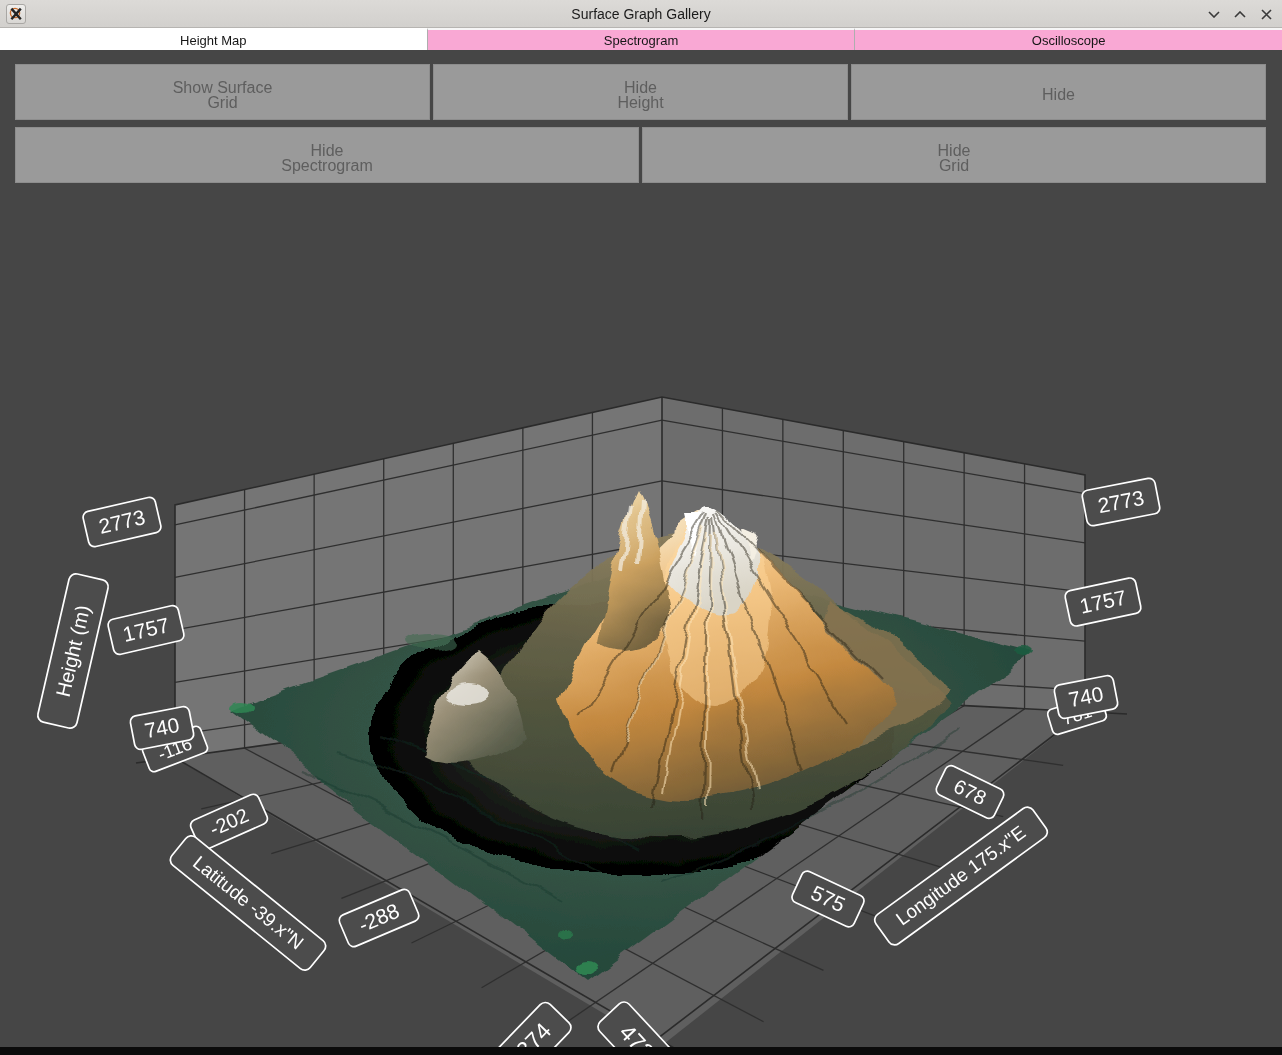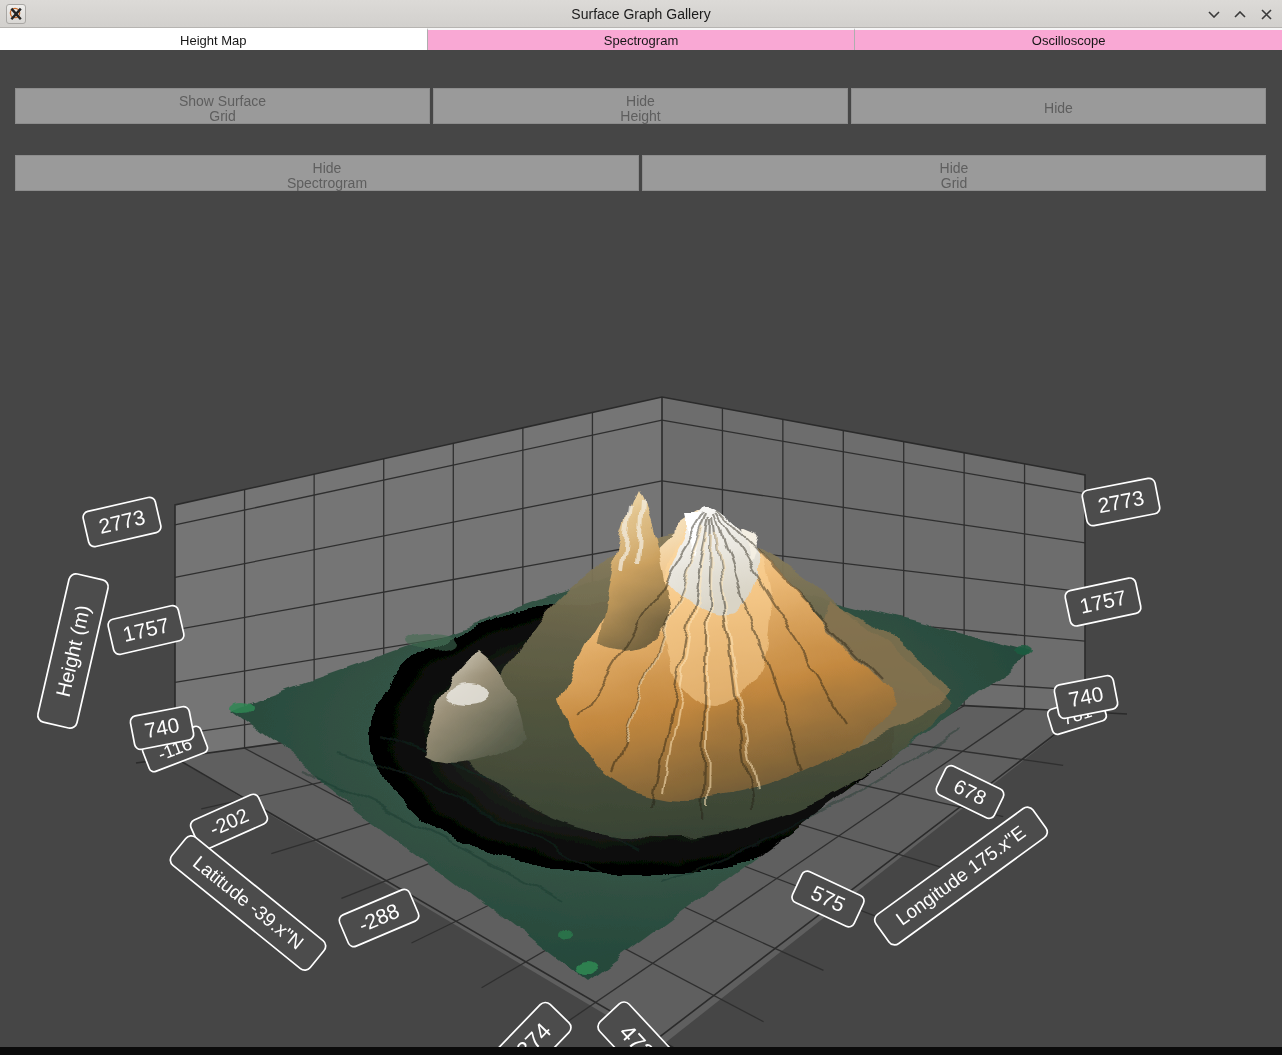--- a/index.html
+++ b/index.html
@@ -41,25 +41,25 @@
   }
   .tab:first-child { border-left:none; }
   .tab.active { background:#ffffff; border-top:2px solid #ffffff; }
 
   
   .toolbar {
     position:absolute; left:0; top:64px; width:1282px; z-index:4;
     display:flex; flex-wrap:wrap; gap:7px 3px; padding:0 16px 0 15px;
   }
   .tbtn {
-    flex:1 1 30%; height:36px;
+    flex:1 1 30%; height:56px;
     background:#9a9a9a; border:1px solid #8d8d8d;
     font-family:"Liberation Sans", sans-serif;
-    font-size:14px; line-height:15px; color:#5e5e5e;
-    text-align:center; padding-top:5px;margin-top:24px;
+    font-size:16px; line-height:15px; color:#5e5e5e;
+    text-align:center; padding-top:5px;
   }
 
   
   #scene { position:absolute; left:0; top:0; z-index:1; }
   .wallgrid line, .floorgrid line { stroke:#2f2f2f; stroke-width:1.3; }
   .edge { stroke:#2b2b2b; stroke-width:1.6; fill:none; }
   .tick rect  { fill:#4c4c4c; stroke:#ffffff; stroke-width:1.7; }
   .tick text  { fill:#ffffff; text-anchor:middle; font-family:"Liberation Sans",sans-serif; }
   .t21 text { font-size:21px; } .t18 text { font-size:18px; } .t23 text { font-size:23px; }
   .t19 text { font-size:19px; } .t20 text { font-size:20px; }

